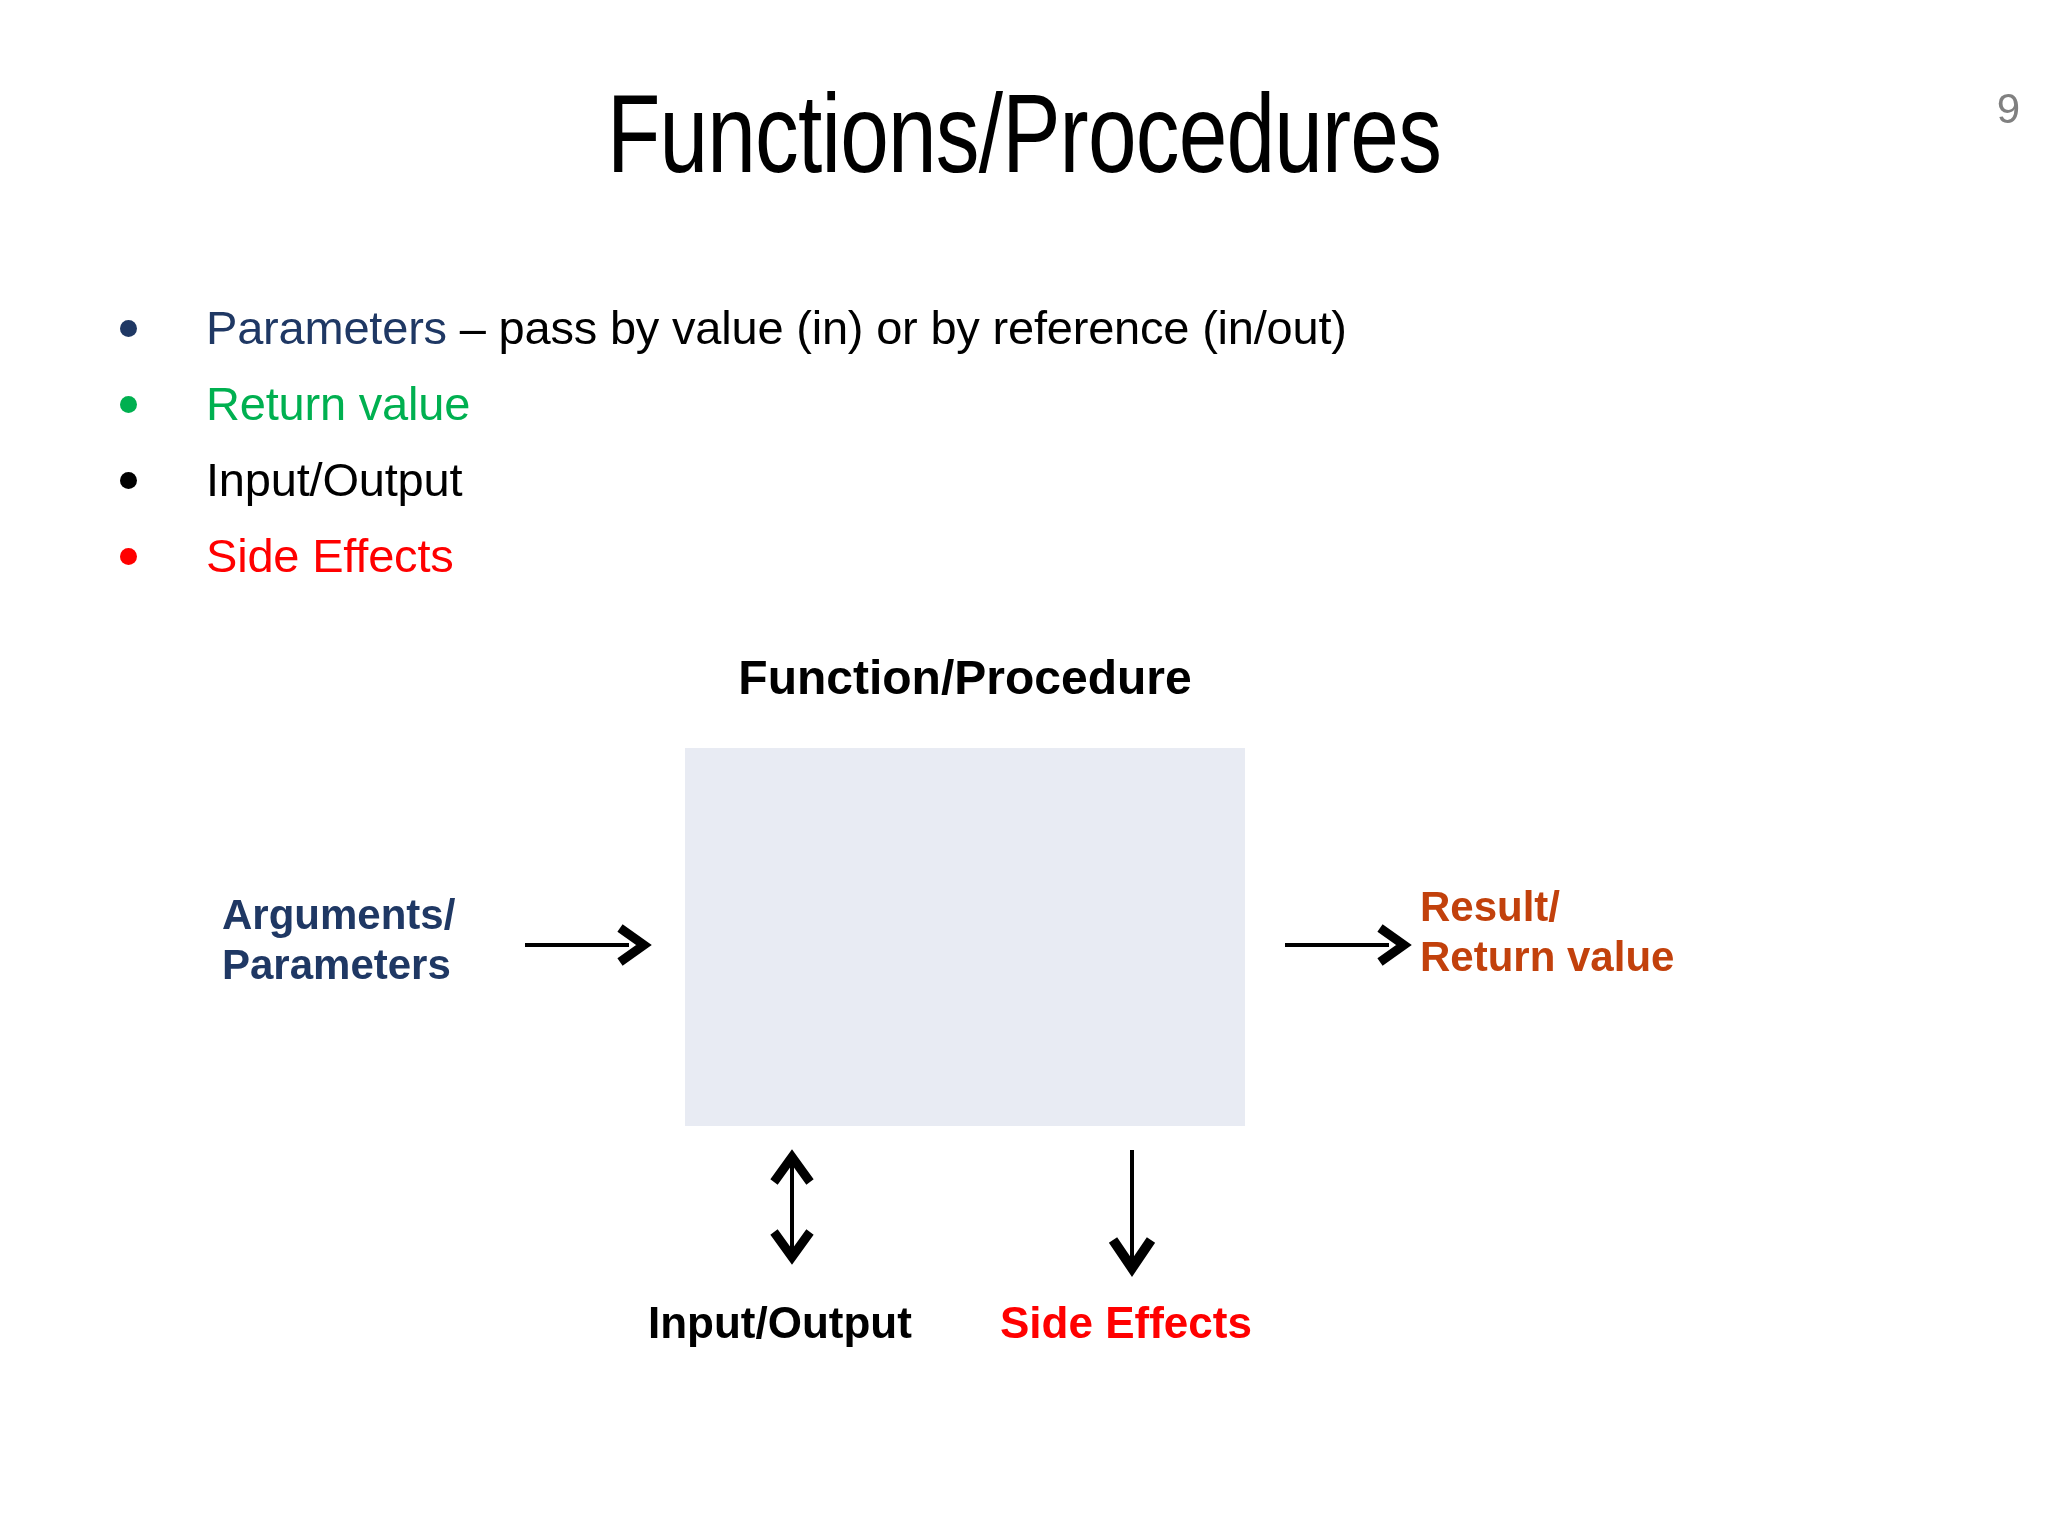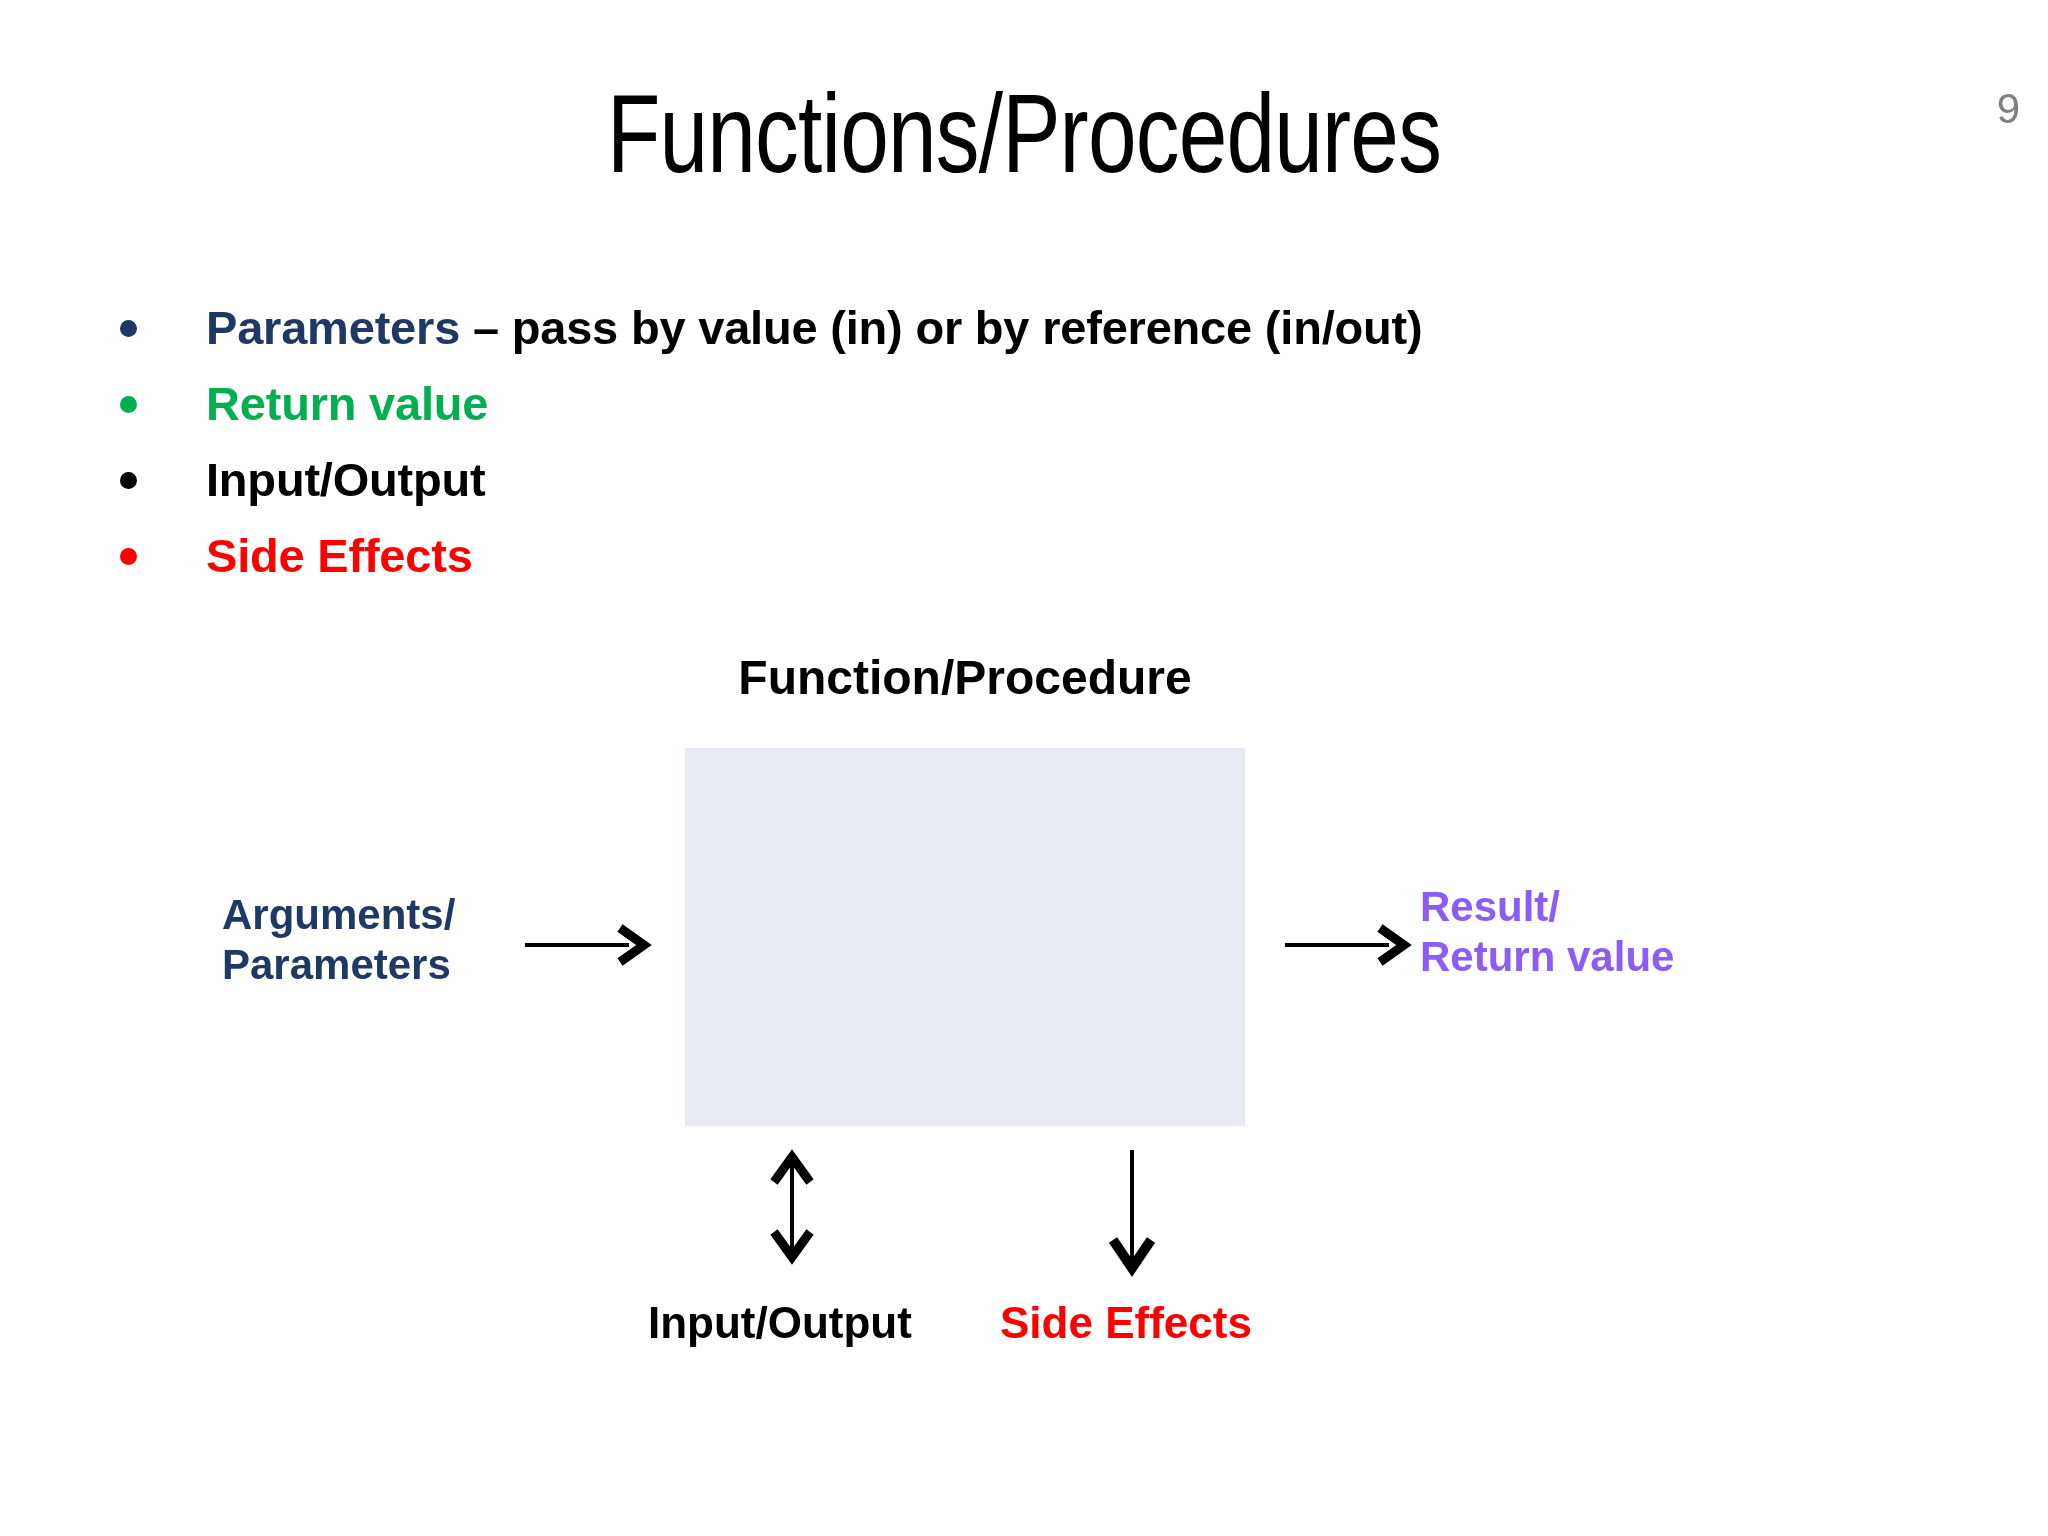--- a/index.html
+++ b/index.html
@@ -66,21 +66,21 @@
     left: 10px;
     top: 30px;
     width: 17px;
     height: 17px;
     border-radius: 50%;
   }
   .bullet-text {
     display: inline-block;
     margin-left: 96px;
     font-size: 47px;
-    font-weight: bold;
+    font-weight: normal;
     letter-spacing: -0.2px;
     vertical-align: top;
   }
   .bullet-text .lead { }
   .bullet-text .rest { color: #000000; }
 
   
   #diagram {
     position: absolute;
     left: 0;
@@ -123,21 +123,21 @@
     text-align: left;
   }
   #right-label {
     position: absolute;
     left: 1420px;
     top: 882px;
     width: 420px;
     font-size: 42px;
     font-weight: bold;
     line-height: 1.18;
-    color: #8b5cf6;
+    color: #c2410c;
     text-align: left;
   }
 
   #bottom-label-io {
     position: absolute;
     left: 648px;
     top: 1298px;
     font-size: 44px;
     font-weight: bold;
     color: #000000;

